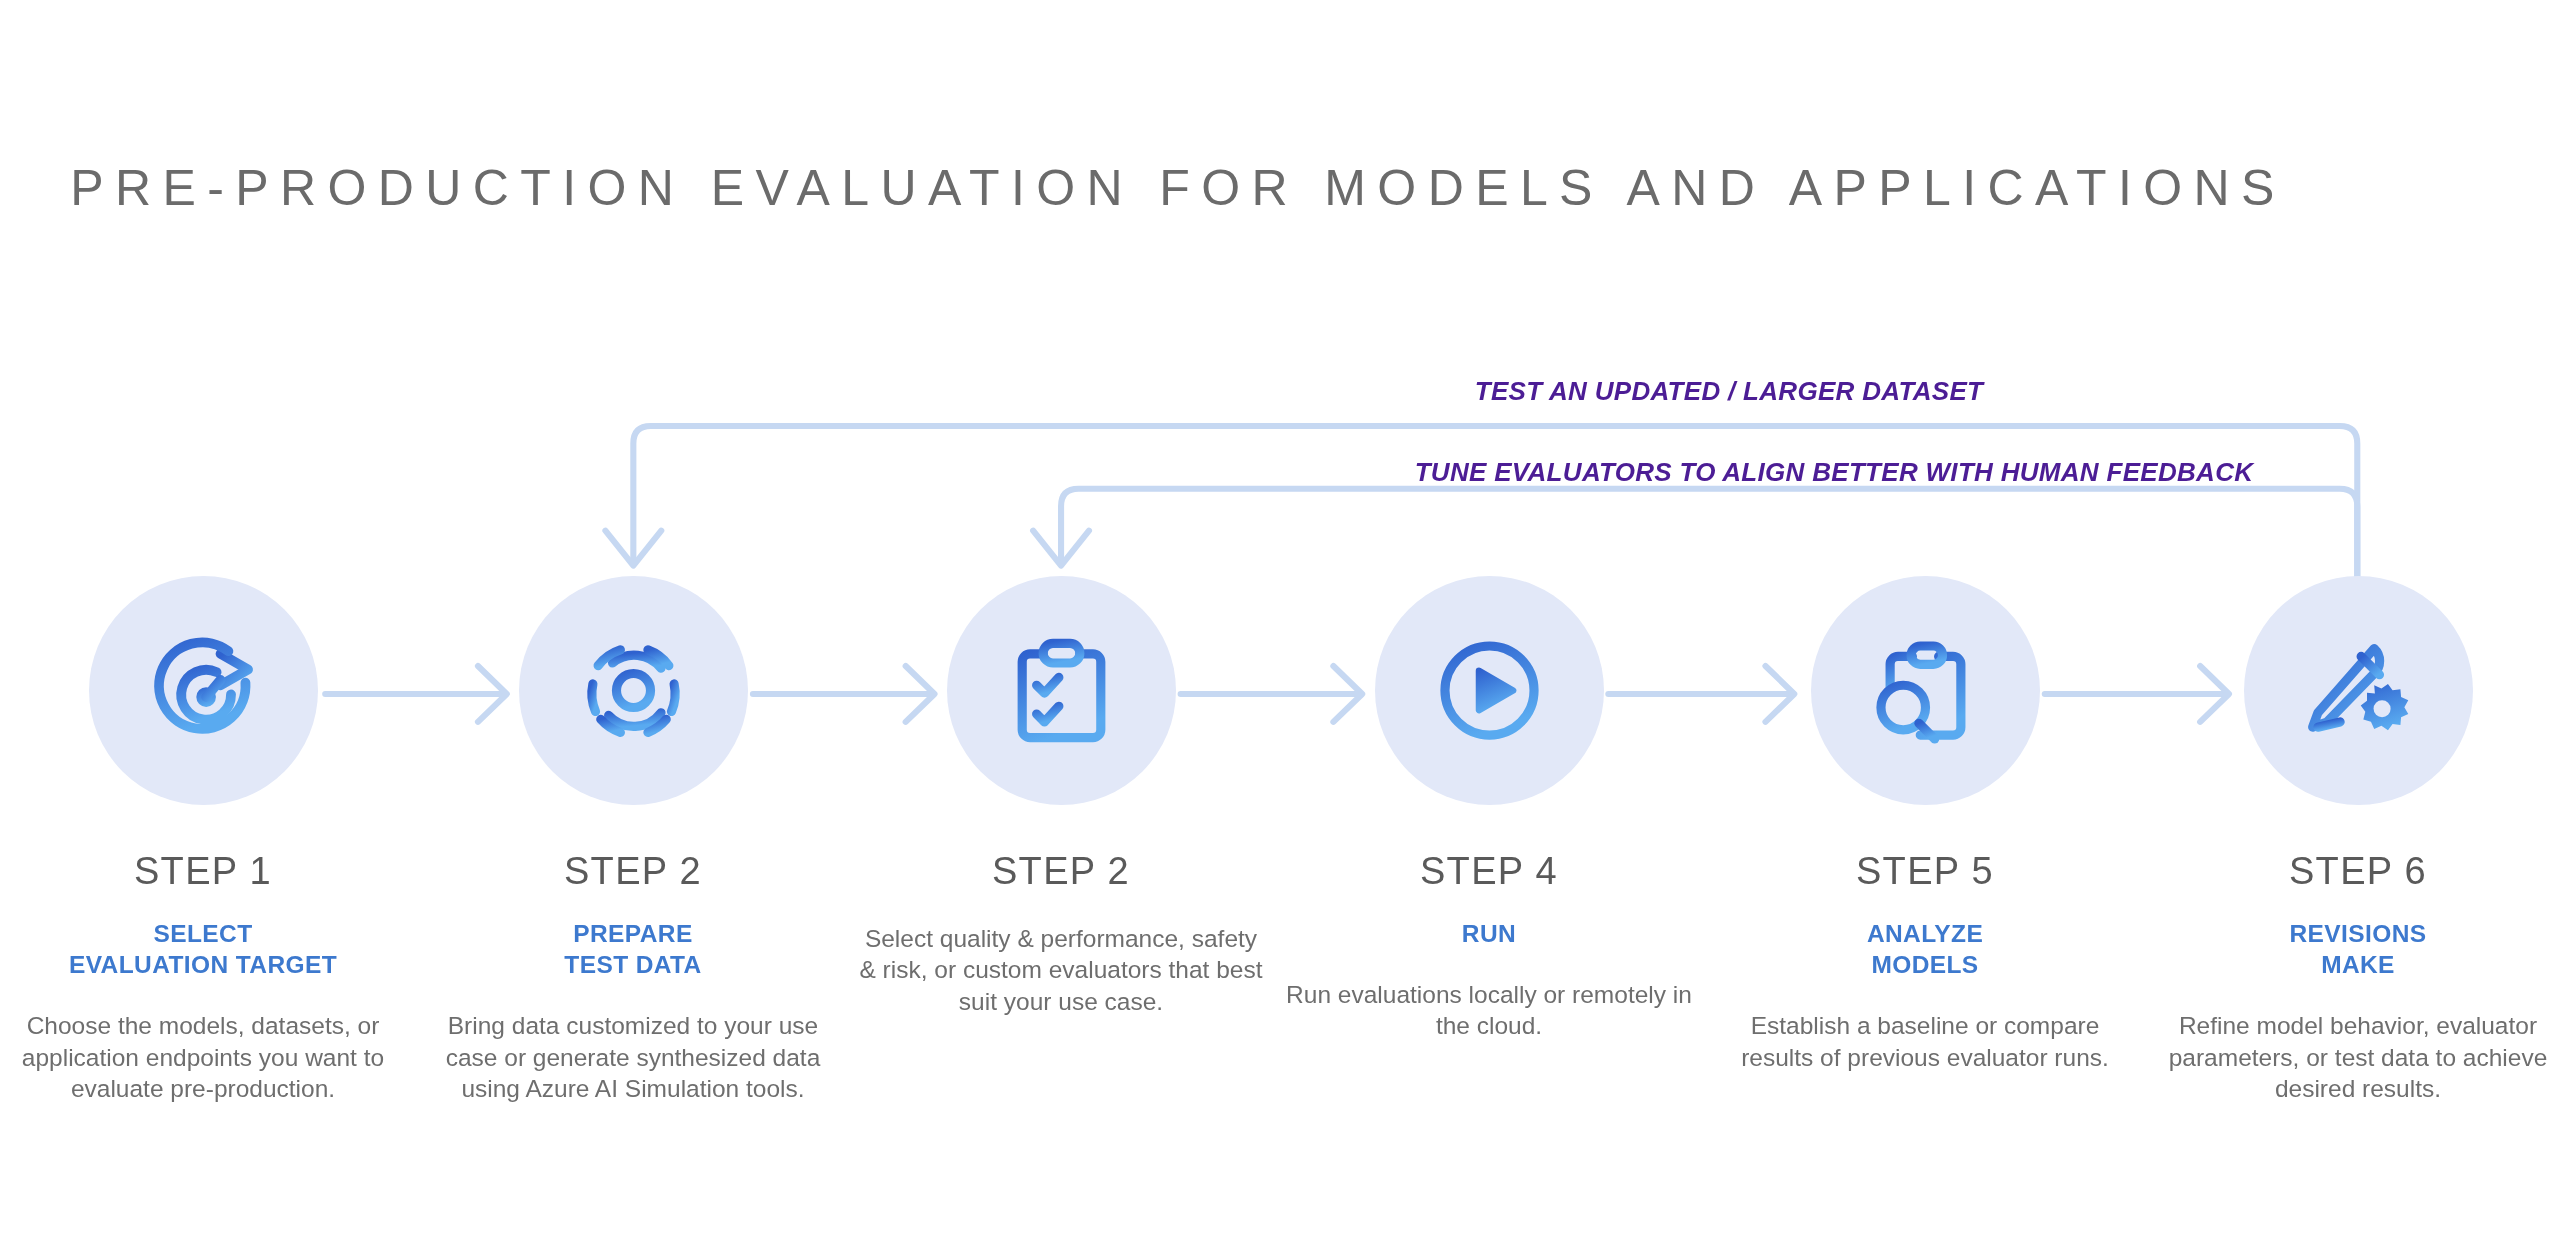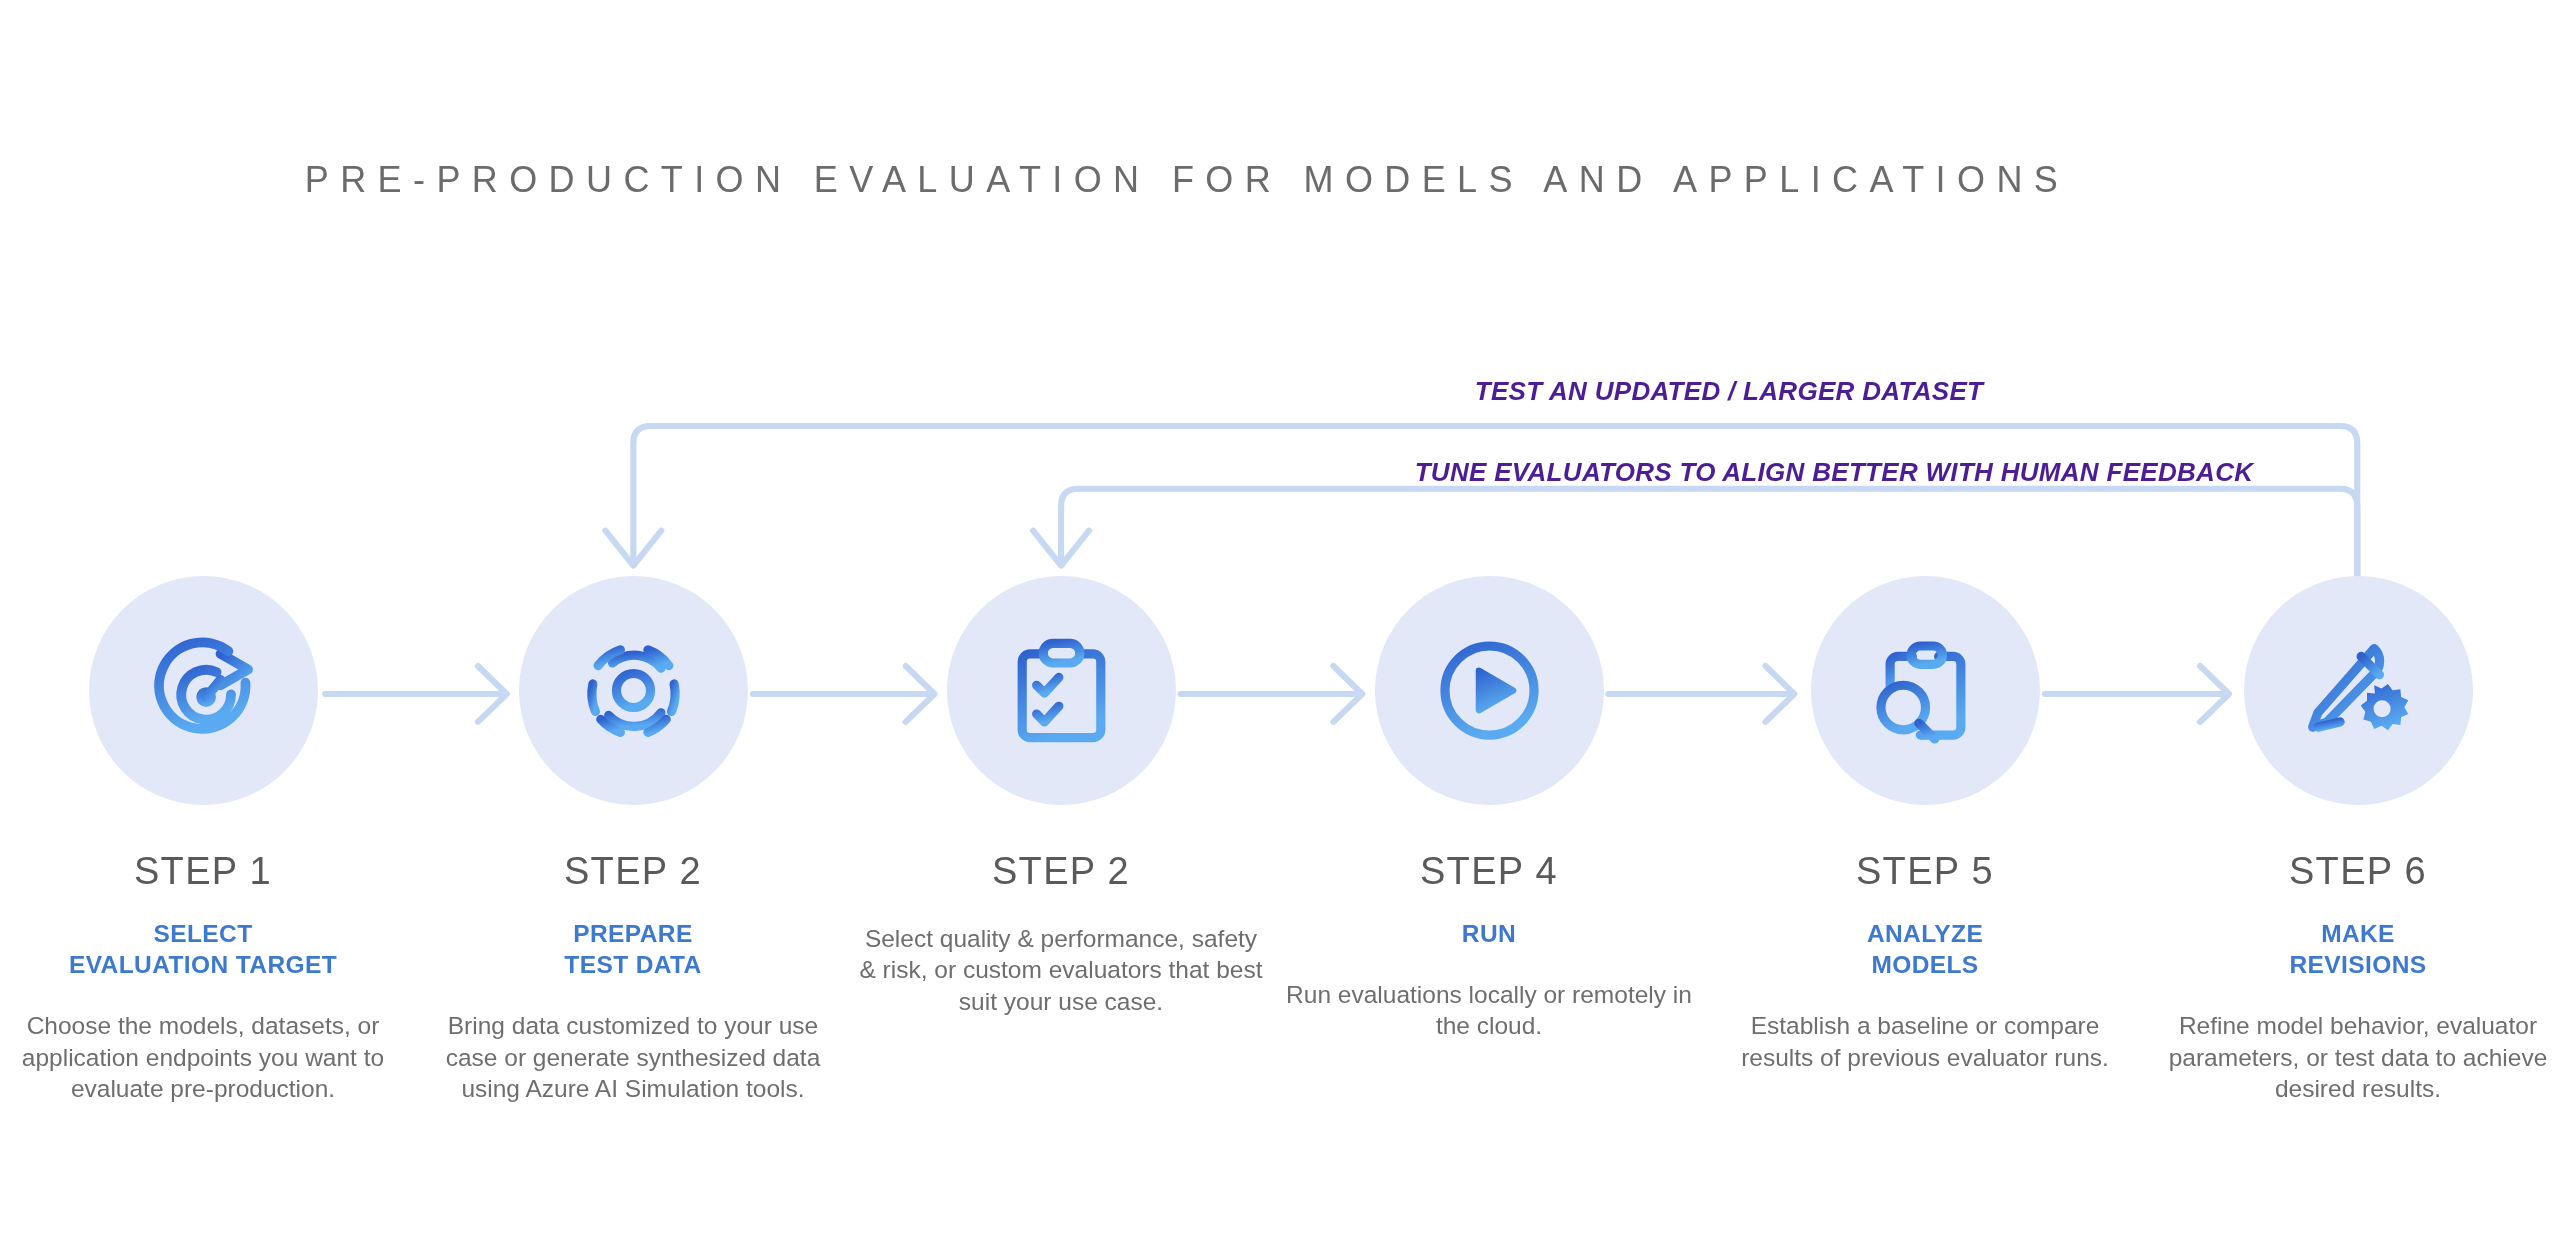--- a/index.html
+++ b/index.html
@@ -13,24 +13,24 @@
     position: relative;
     overflow: hidden;
     font-family: "Liberation Sans", sans-serif;
     -webkit-font-smoothing: antialiased;
   }
 
   
   #page-title {
     position: absolute;
     top: 159px;
-    left: 17px;
+    left: 8px;
     width: 2340px;
     text-align: center;
-    font-size: 36px;
+    font-size: 50px;
     letter-spacing: 11.4px;
     color: #6b6b6b;
     font-weight: 400;
     white-space: nowrap;
   }
 
   
   #diagram {
     position: absolute;
     inset: 0;
@@ -273,20 +273,20 @@
             <path d="M52 24 L66 38"></path>
             <path d="M19 78 L36 74"></path>
           </g>
           <path d="M62 46 l5.5 2.5 5-3.5 3.5 4.8 6-0.8 0.5 6 5.5 2.5 -3 5.2 3 5.2 -5.5 2.5 -0.5 6 -6 -0.8 -3.5 4.8 -5 -3.5 -5.5 2.5 -2.5 -5.5 -5.8 -1.8 1.5 -5.9 -3.5 -4.8 4.8 -3.6 0 -6.1 6 0.6 Z" fill="url(#gradIcon)"></path>
           <circle cx="68" cy="64" r="6.5" fill="#e2e8f8"></circle>
         </svg>
       </span>
     </div>
     <div class="step-number">STEP 6</div>
     <div class="step-label">
+      <div>REVISIONS</div>
       <div>MAKE</div>
-      <div>REVISIONS</div>
     </div>
     <div class="step-desc">Refine model behavior, evaluator parameters, or test data to achieve desired results.</div>
   </div>
 
 </div>
 
 
 </body></html>

